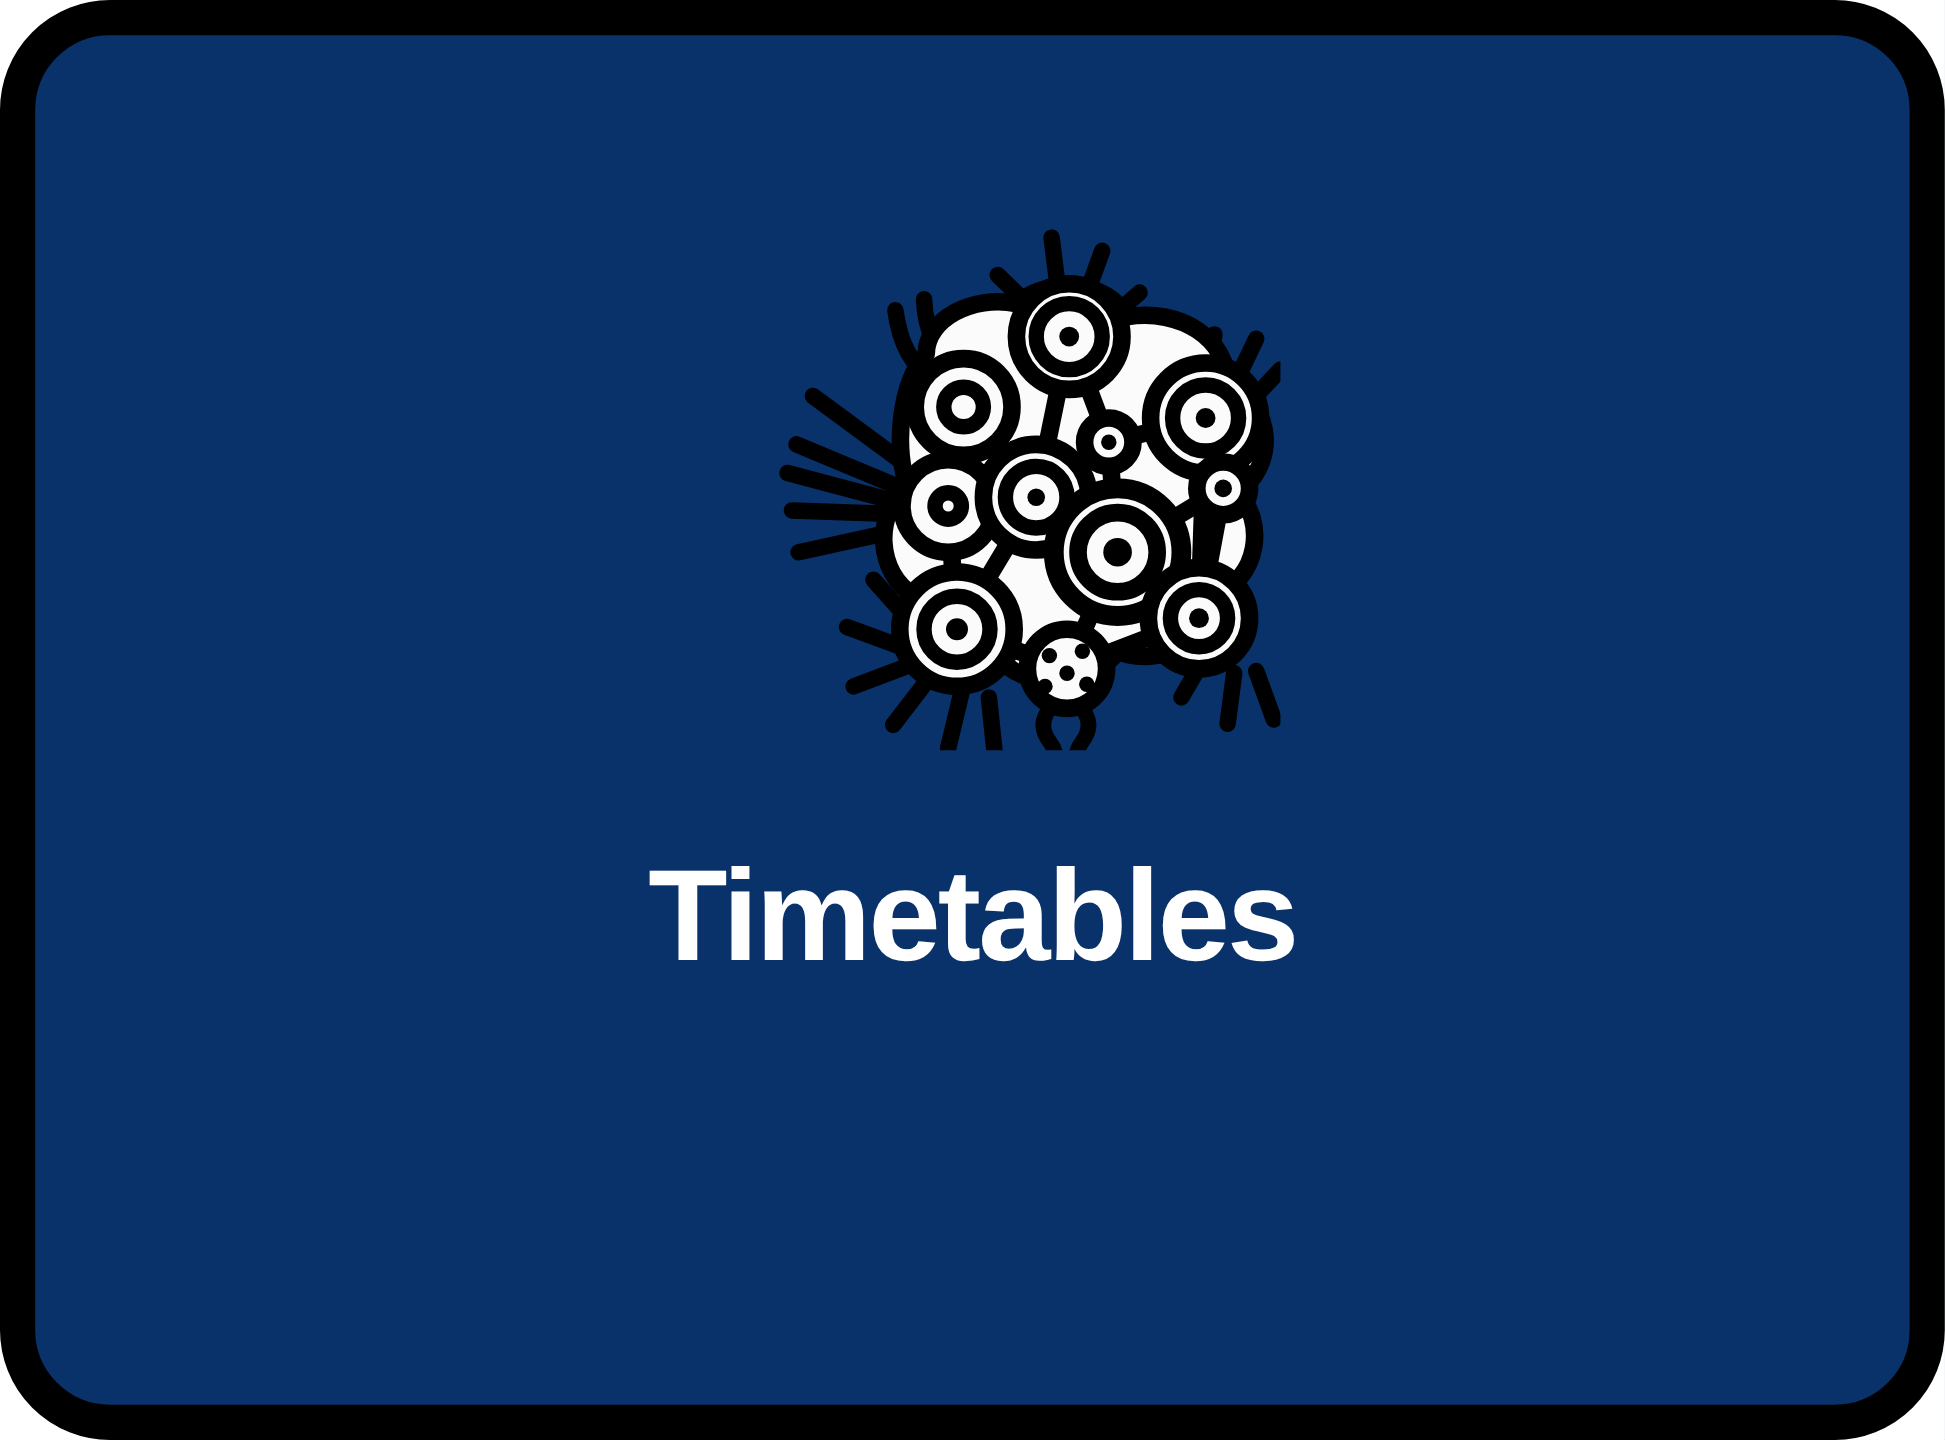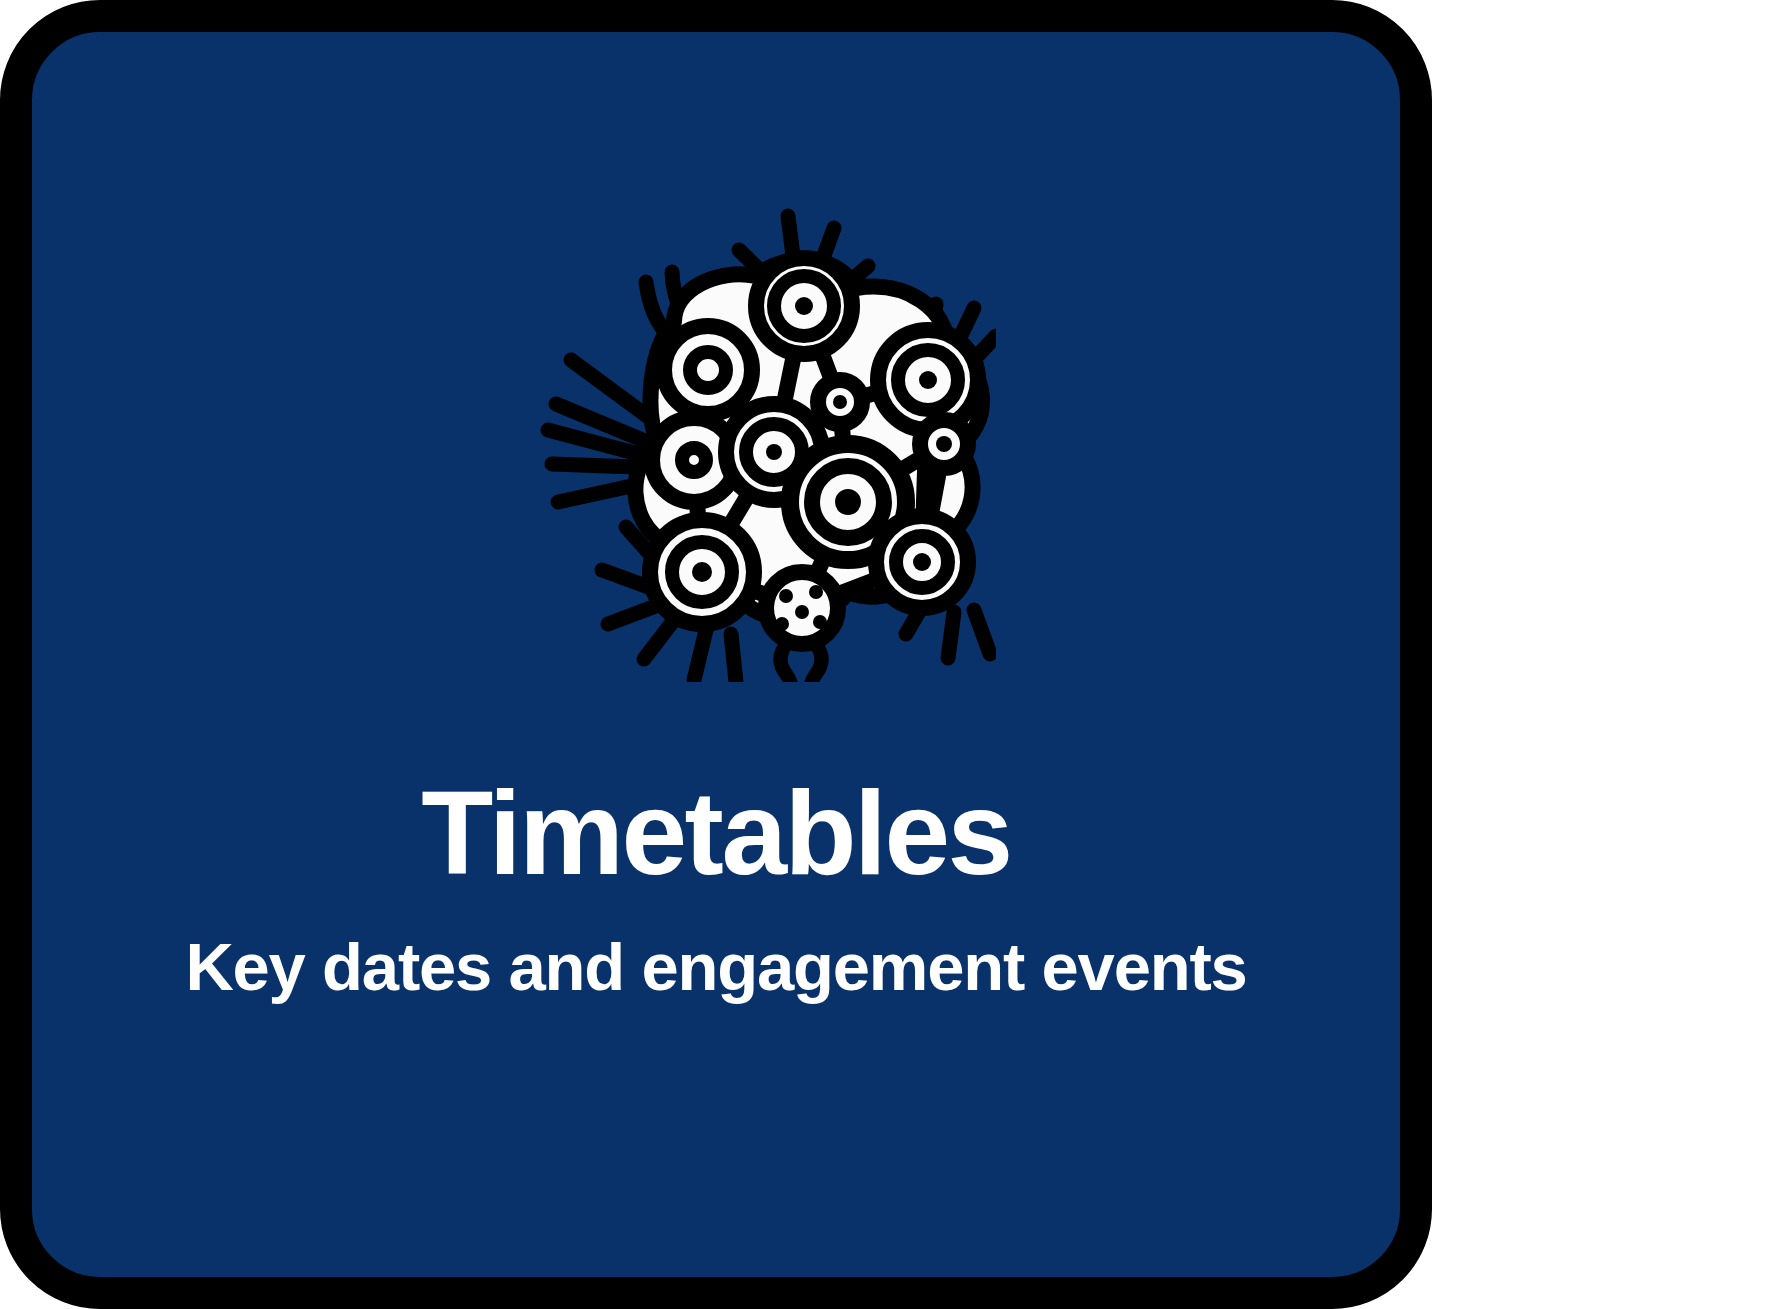--- a/index.html
+++ b/index.html
@@ -13,21 +13,21 @@
     height: 1309px;
     overflow: hidden;
     font-family: "Liberation Sans", sans-serif;
   }
 
   
   #card {
     position: absolute;
     left: 0px;
     top: 0px;
-    width: 1432px;
+    width: 1768px;
     height: 1309px;
     box-sizing: border-box;
     background: #09326a;
     border: 32px solid #000000;
     border-radius: 100px;
   }
 
   
   #illustration-wrap {
     position: absolute;
@@ -224,16 +224,15 @@
 
       <g stroke="#000000" stroke-width="14" stroke-linecap="round" fill="none">
         <path d="M352,470 q-14,16 -2,32 q12,16 -2,32"></path>
         <path d="M378,470 q14,16 2,32 q-12,16 2,32"></path>
       </g>
     </svg>
   </div>
 
   <div id="text-block">
     <h1 id="page-title">Timetables</h1>
-    <p id="page-subtitle">Key dates and engagement events</p>
   </div>
 
 </div>
 
 </body></html>

